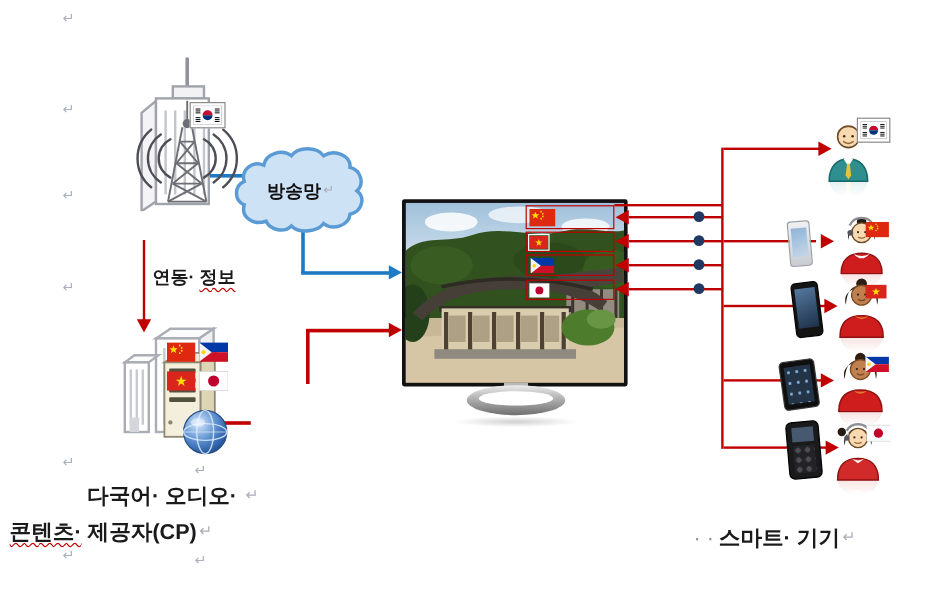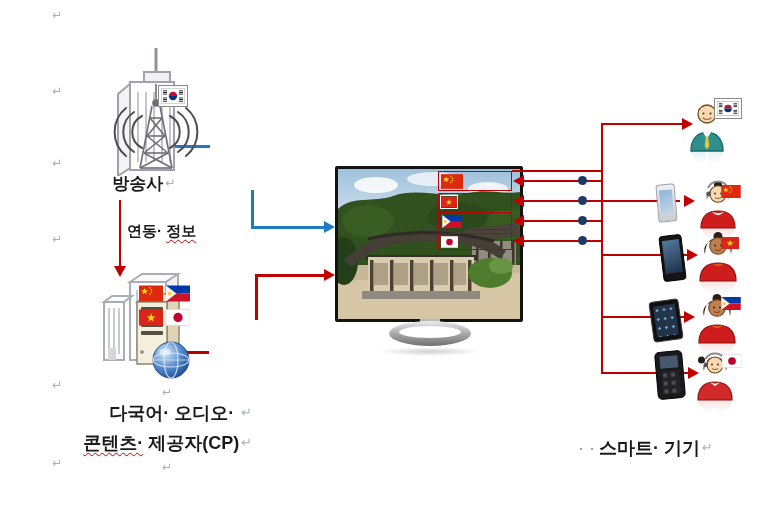--- a/index.html
+++ b/index.html
@@ -183,24 +183,27 @@
           <path d="M84,66 A24,24 0 0 1 84,106"></path>
           <path d="M92,62 A31,31 0 0 1 92,110"></path>
       </g>
     </svg>
   </div>
   <span class="flagbox" style="left:158px;top:85px">
       <svg class="fl" width="24" height="16">
         <use href="#f-kr"></use>
       </svg>
     </span>
-  <div class="klabel" style="left:88px;top:172px;width:112px;text-align:center;font-size:17px">
-    <span>방송사</span><span class="ret">↵</span>
-  </div>
-
+
+  <div class="cloud" style="left:193px;top:120px;width:115px;height:78px">
+    <svg class="cloudsvg c1" viewBox="0 0 120 80" preserveAspectRatio="none">
+        <use href="#cloud"></use>
+      </svg>
+    <span class="cl"><span>방송망</span><span class="ret">↵</span></span>
+  </div>
 
   <div class="bldg" style="left:96px;top:270px">
     <svg width="100" height="98" viewBox="0 0 100 98">
       <polygon points="34,12 46,4 82,4 70,12" fill="#fbfbfc" stroke="#aaadb5" stroke-width="2"></polygon>
       <polygon points="70,12 82,4 82,82 70,90" fill="#f1f1f4" stroke="#aaadb5" stroke-width="2"></polygon>
       <rect x="34" y="12" width="36" height="78" fill="#ffffff" stroke="#aaadb5" stroke-width="2"></rect>
       <g stroke="#c8cad1" stroke-width="2">
         <line x1="41" y1="20" x2="41" y2="84"></line>
           <line x1="48" y1="20" x2="48" y2="84"></line>
         <line x1="55" y1="20" x2="55" y2="84"></line>
@@ -258,24 +261,24 @@
       <svg class="fl" width="24" height="17">
         <use href="#f-vn"></use>
       </svg>
     </span>
   <span style="position:absolute;left:166px;top:309px;line-height:0">
       <svg class="fl" width="24" height="17">
         <use href="#f-jp"></use>
       </svg>
     </span>
 
-  <div class="klabel" style="left:36px;top:401px;width:216px;text-align:right;font-size:18px">
+  <div class="klabel" style="left:36px;top:401px;width:216px;text-align:center;font-size:18px">
     <span>다국어· 오디오· </span><span class="ret">↵</span>
   </div>
-  <div class="klabel" style="left:8px;top:431px;width:244px;text-align:right;font-size:18px">
+  <div class="klabel" style="left:8px;top:431px;width:244px;text-align:left;font-size:18px">
     <span class="sp">콘텐츠·</span><span> 제공자(CP)</span><span class="ret">↵</span>
   </div>
 
 
 
   <div id="tv">
     <svg class="scene" viewBox="0 0 182 150" preserveAspectRatio="none">
       <defs>
           <linearGradient id="sky" x1="0" y1="0" x2="0" y2="1">
         <stop offset="0" stop-color="#9fc0da"></stop>

